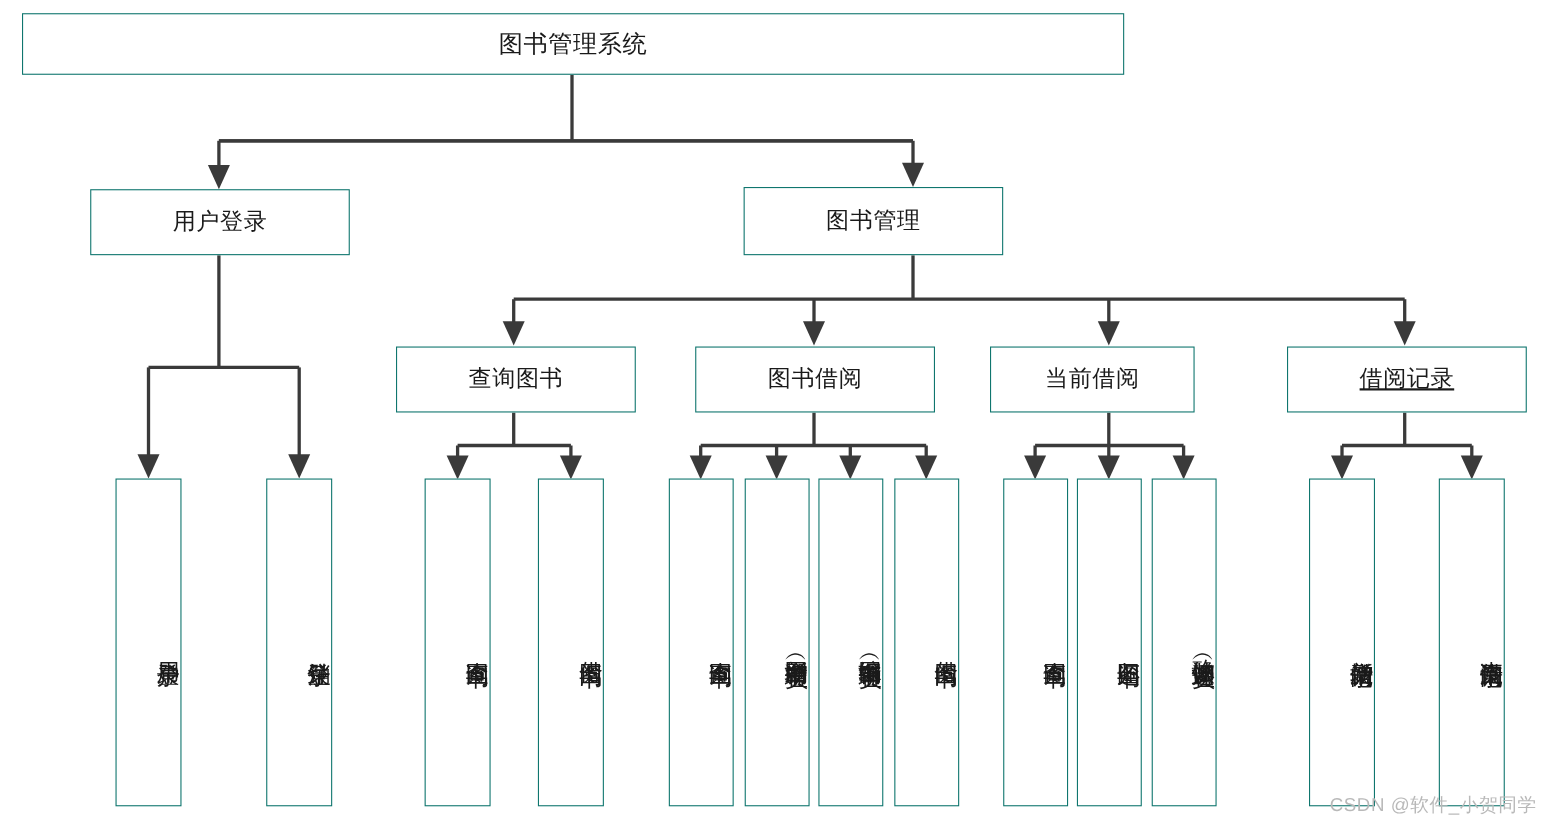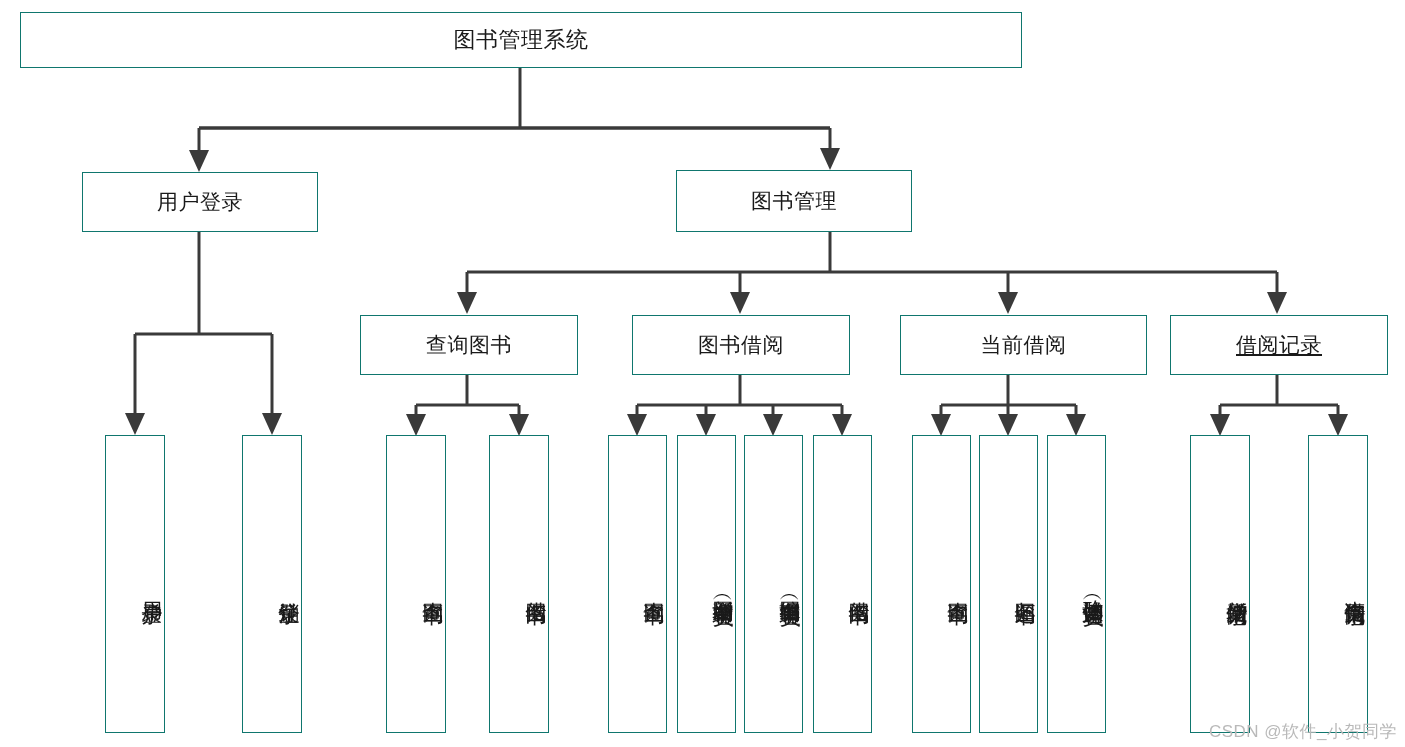--- a/index.html
+++ b/index.html
@@ -159,21 +159,21 @@
   </div>
 
   <div class="node horiz" style="left:360px; top:315px; width:218px; height:60px;">
     <span>查询图书</span>
   </div>
 
   <div class="node horiz" style="left:632px; top:315px; width:218px; height:60px;">
     <span>图书借阅</span>
   </div>
 
-  <div class="node horiz" style="left:900px; top:315px; width:247px; height:60px;">
+  <div class="node horiz" style="left:900px; top:315px; width:186px; height:60px;">
     <span>当前借阅</span>
   </div>
 
   <div class="node horiz" style="left:1170px; top:315px; width:218px; height:60px;text-decoration:underline;">
     <span>借阅记录</span>
   </div>
 
   <div class="node vert" style="left:105px; top:435px; width:60px; height:298px;">
     <span class="vtext">用户登录</span>
   </div>

